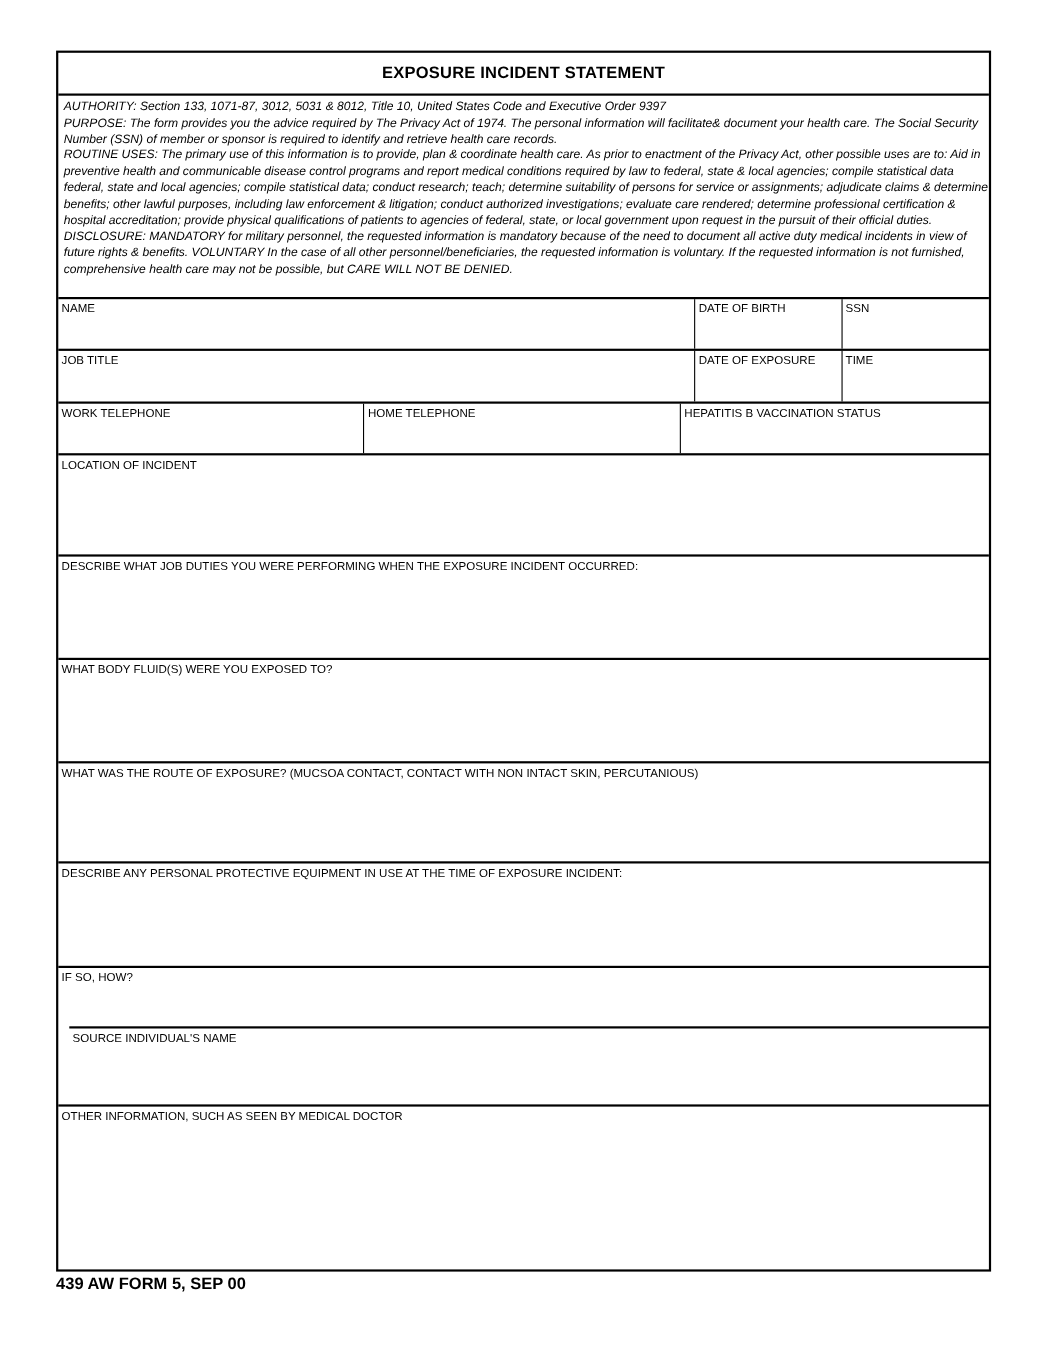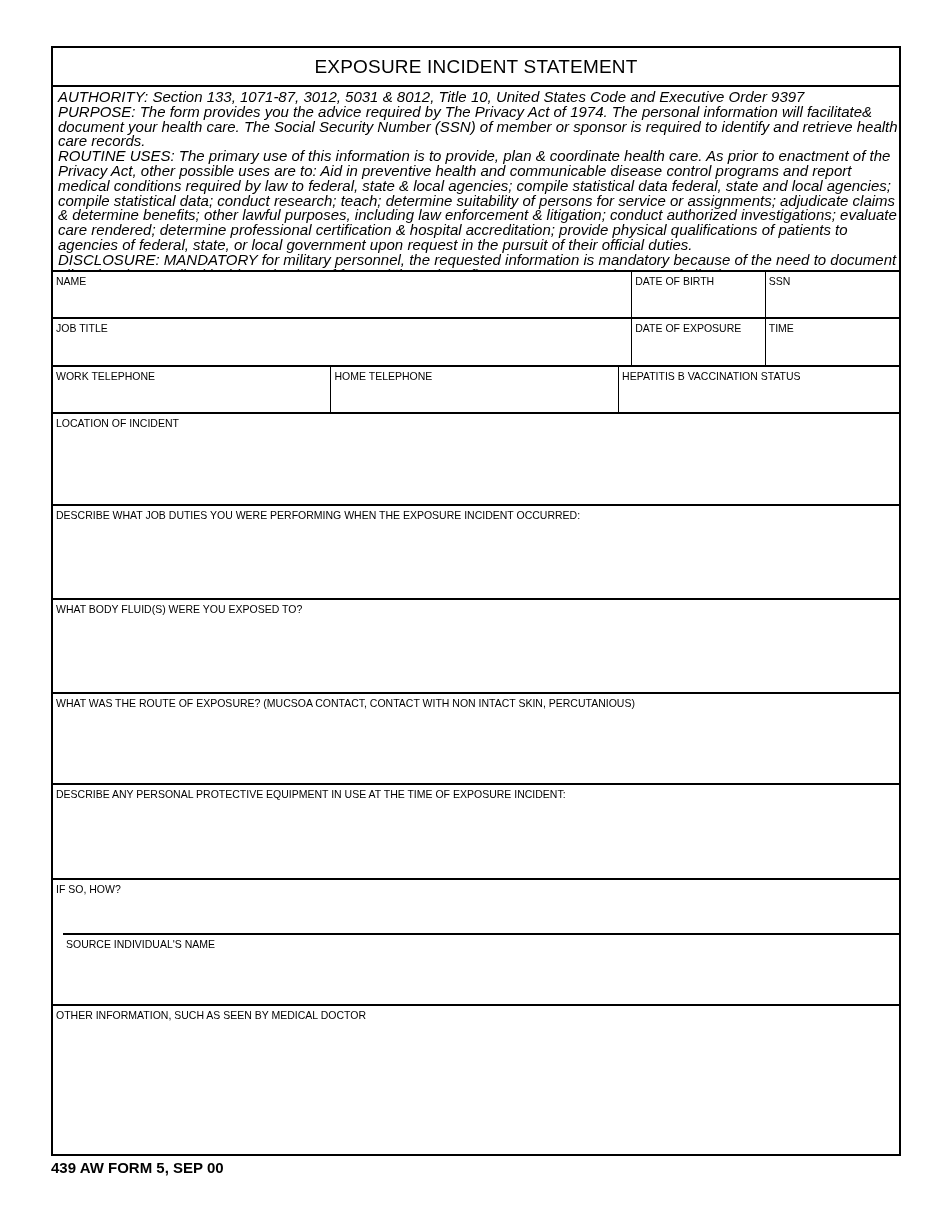--- a/index.html
+++ b/index.html
@@ -18,31 +18,31 @@
     flex-direction: column;
     background: #fff;
   }
   .title-row {
     height: 37px;
     display: flex;
     align-items: center;
     justify-content: center;
   }
   .title-row h1 {
-    font-size: 19px;
-    font-weight: normal;
+    font-size: 15px;
+    font-weight: bold;
     letter-spacing: 0.2px;
     text-align: right;
   }
   .privacy {
     height: 185px;
     border-top: 2px solid #000;
     padding: 3px 0 0 5px;
     font-style: italic;
-    font-size: 15px;
+    font-size: 11px;
     line-height: 14.8px;
     overflow: hidden;
   }
   .row {
     display: flex;
     border-top: 2px solid #000;
   }
   .rA { height: 47px; }
   .rB { height: 48px; }
   .rC { height: 47px; }

